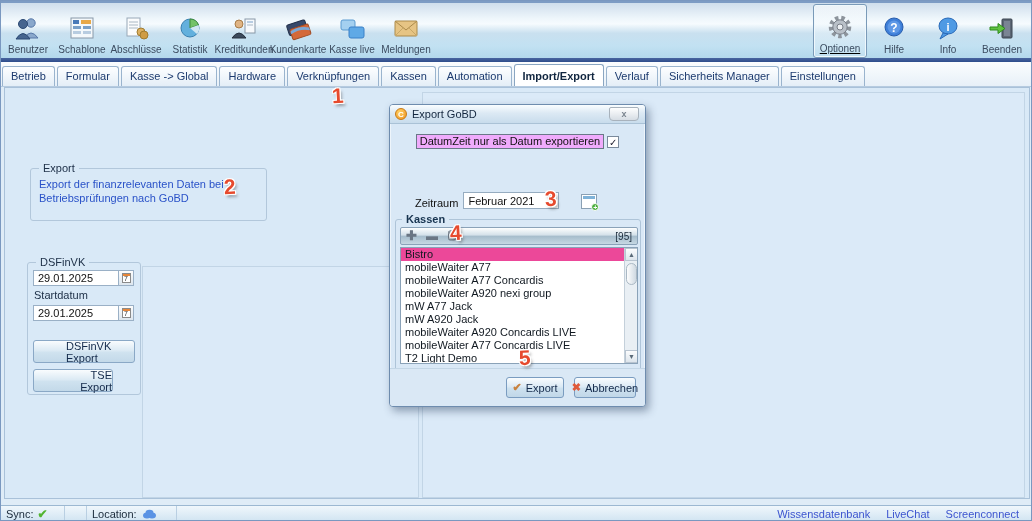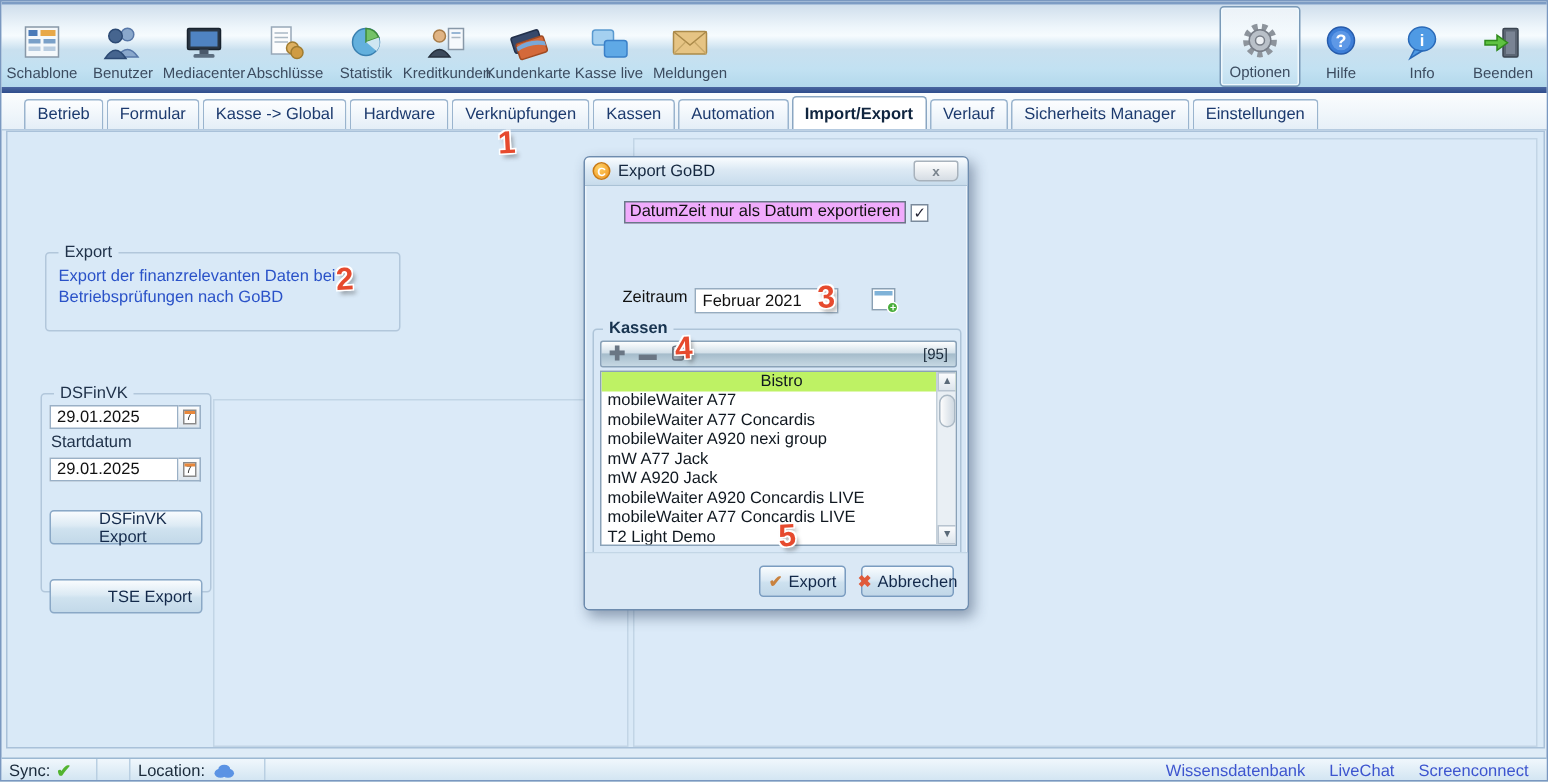--- a/index.html
+++ b/index.html
@@ -11,25 +11,25 @@
     background:linear-gradient(to bottom,#cfdeec 0%,#eef6fb 28%,#f6fbfe 38%,#c9e0ef 55%,#c2e1f2 78%,#b3d8ec 100%);
     border-top:2px solid #7d9cc4;display:flex;align-items:flex-end;}
   #navline{position:absolute;top:57px;left:0;width:1032px;height:4px;
     background:linear-gradient(#49659f,#2e4d8c);}
   .tool-item{width:54px;height:52px;display:flex;flex-direction:column;align-items:center;
     justify-content:flex-end;padding-bottom:3px;cursor:pointer;}
   .tool-item .ticon{width:32px;height:30px;display:flex;align-items:center;justify-content:center;}
   .tool-item .tlabel{font-size:10px;color:#3c4c60;white-space:nowrap;line-height:11px;}
   #toolbar-right{margin-left:auto;display:flex;align-items:flex-end;padding-right:4px;}
   .tool-selected{border:1px solid #7a9ab8;box-shadow:inset 0 0 0 1px #eff8fd;
-    background:linear-gradient(rgba(255,255,255,.55),rgba(210,232,246,.4));border-radius:3px;height:54px;}
+    background:linear-gradient(rgba(255,255,255,.55),rgba(210,232,246,.4));border-radius:3px;height:54px;text-decoration:underline;}
   
   #tabbar{position:absolute;top:61px;left:0;width:1032px;height:25px;
     background:linear-gradient(#fbfdfe,#e7f0f8);border-bottom:1px solid #b6cbe0;
-    display:flex;align-items:flex-end;padding-left:15px;}
+    display:flex;align-items:flex-end;padding-left:1px;}
   .tab{font-size:11px;color:#1c3a6e;background:linear-gradient(#fdfeff,#e4eef7);
     border:1px solid #9ab4ce;border-bottom:none;border-radius:3px 3px 0 0;
     padding:4px 8px 4px 8px;margin-right:2px;white-space:nowrap;cursor:pointer;line-height:11px;}
   .tab.sel{background:#fff;font-weight:bold;padding-top:6px;position:relative;z-index:2;
     border-color:#8aa6c2;color:#10253f;}
   
   #main{position:absolute;top:86px;left:3px;width:1026px;height:412px;
     background:#d9e9f7;border:1px solid #a9c1d9;}
   .subpanel{position:absolute;border:1px solid #c2d5e6;background:#dbeaf8;}
   .groupbox{position:absolute;border:1px solid #b2c7db;border-radius:3px;}
@@ -60,42 +60,42 @@
   .dlg-appicon{width:12px;height:12px;border-radius:50%;background:radial-gradient(circle at 35% 30%,#ffd063,#ef9420);
     color:#fff;font-size:8px;font-weight:bold;display:flex;align-items:center;justify-content:center;
     border:1px solid #c87a16;}
   #dlg-close{position:absolute;top:2px;right:6px;width:30px;height:14px;
     background:linear-gradient(#fefefe,#d6dde4);border:1px solid #a8b2bc;border-radius:2px 2px 4px 4px;
     color:#7a848e;font-size:9px;font-weight:bold;display:flex;align-items:center;justify-content:center;cursor:pointer;}
   #dlg-check-row{position:absolute;top:29px;left:0;right:0;display:flex;justify-content:center;align-items:center;}
   #dlg-check-label{font-size:11px;color:#111;border:1px solid #6a7888;padding:0 3px;line-height:13px;background:#f0abfc;}
   #dlg-checkbox{width:12px;height:12px;border:1px solid #7a8a9c;background:#fff;margin-left:3px;
     font-size:10px;line-height:11px;text-align:center;color:#223;cursor:pointer;}
-  #zeitraum-row{position:absolute;top:87px;left:25px;display:flex;align-items:flex-start;}
+  #zeitraum-row{position:absolute;top:87px;left:25px;display:flex;align-items:flex-end;}
   #zeitraum-label{font-size:11px;color:#111;margin-right:5px;}
   #zeitraum-input{width:96px;height:17px;border:1px solid #96accO;border:1px solid #96acc0;background:#fff;
     font-size:11px;padding:0 0 0 4px;color:#111;}
   .calendar-add{width:16px;height:15px;background:#fff;border:1px solid #8aa0b4;margin-left:22px;position:relative;}
   .calendar-add::before{content:"";position:absolute;top:1px;left:1px;right:1px;height:3px;background:#7fb2d8;}
   .calendar-add .plusdot{position:absolute;right:-3px;bottom:-3px;width:8px;height:8px;border-radius:50%;
     background:#49ad3a;color:#fff;font-size:7px;line-height:8px;text-align:center;font-weight:bold;border:1px solid #fff;}
   #kassen-group{position:absolute;left:5px;top:114px;width:246px;height:152px;
     border:1px solid #aec4d8;border-radius:3px;}
   #kassen-title{position:absolute;top:-7px;left:6px;background:#d9e8f6;padding:0 4px;
     font-size:11px;font-weight:bold;color:#17334f;}
   #kassen-toolbar{position:absolute;top:7px;left:4px;width:238px;height:18px;border:1px solid #8aa2b8;border-radius:2px;
     background:linear-gradient(#fdfefe 0%,#d3e0e9 45%,#a5bccb 50%,#c6d8e3 100%);
     display:flex;align-items:center;padding:0 5px;}
   .ktool{color:#6a7684;font-weight:bold;font-size:12px;margin-right:9px;cursor:pointer;line-height:12px;}
   #kassen-count{margin-left:auto;font-size:10px;color:#1a2a3a;}
   #kassen-list{position:absolute;top:27px;left:4px;width:238px;height:117px;background:#fff;
     border:1px solid #8aa2b8;overflow:hidden;}
   .klist-item{height:13px;font-size:11px;line-height:13px;padding-left:4px;color:#101820;
     white-space:nowrap;cursor:pointer;}
-  .klist-item.selected{background:#bef264;text-align:center;}
+  .klist-item.selected{background:#ec4899;}
   #kassen-scroll{position:absolute;top:0;right:0;width:13px;height:115px;background:#e9eff4;
     border-left:1px solid #c4d0da;}
   .scroll-arrow{position:absolute;left:0;width:13px;height:13px;font-size:7px;color:#5a6a78;
     display:flex;align-items:center;justify-content:center;background:linear-gradient(#fbfcfd,#dde5ec);
     border:1px solid #b8c4d0;cursor:pointer;}
   #scroll-thumb{position:absolute;left:1px;top:15px;width:11px;height:22px;border-radius:6px;
     background:linear-gradient(90deg,#fdfdfd,#cfd9e2);border:1px solid #aab8c4;cursor:grab;}
   #dlg-footer{position:absolute;left:0;right:0;bottom:0;height:38px;border-top:1px solid #c3d6e6;
     border-radius:0 0 3px 3px;background:#dae8f5;}
   .dlgbtn{position:absolute;top:8px;height:21px;background:linear-gradient(#f9fcfe,#dceaf5 45%,#cde1ef 55%,#c1d7e8);
@@ -117,52 +117,41 @@
 </style>
 </head>
 <body>
 
 <div id="window">
 
   <div id="toolbar">
     <div class="tool-item">
       <span class="ticon">
         <svg width="30" height="28" viewBox="0 0 30 28">
+            <circle cx="18" cy="8" r="4.2" fill="#8aa8cc" stroke="#5878a8"></circle>
+            <path d="M11 23 q7 -10 14 0 z" fill="#8aa8cc" stroke="#5878a8"></path>
+            <circle cx="10" cy="9" r="4.5" fill="#46658f" stroke="#2c4a74"></circle>
+            <path d="M3 24 q7 -11 14 0 z" fill="#46658f" stroke="#2c4a74"></path>
+          </svg>
+      </span>
+        <span class="tlabel">Benutzer</span>
+    </div>
+    <div class="tool-item">
+      <span class="ticon">
+        <svg width="30" height="28" viewBox="0 0 30 28">
             <rect x="4" y="3" width="22" height="20" fill="#f4f8fb" stroke="#8898a8"></rect>
             <rect x="6" y="5" width="6" height="4" fill="#4a7ab8"></rect>
             <rect x="14" y="5" width="10" height="4" fill="#e8a848"></rect>
             <rect x="6" y="11" width="8" height="3" fill="#7aa0c8"></rect>
             <rect x="16" y="11" width="8" height="3" fill="#7aa0c8"></rect>
             <rect x="6" y="16" width="8" height="3" fill="#b8cce0"></rect>
             <rect x="16" y="16" width="8" height="3" fill="#b8cce0"></rect>
           </svg>
       </span>
         <span class="tlabel">Schablone</span>
-    </div>
-    <div class="tool-item">
-      <span class="ticon">
-        <svg width="30" height="28" viewBox="0 0 30 28">
-            <circle cx="18" cy="8" r="4.2" fill="#8aa8cc" stroke="#5878a8"></circle>
-            <path d="M11 23 q7 -10 14 0 z" fill="#8aa8cc" stroke="#5878a8"></path>
-            <circle cx="10" cy="9" r="4.5" fill="#46658f" stroke="#2c4a74"></circle>
-            <path d="M3 24 q7 -11 14 0 z" fill="#46658f" stroke="#2c4a74"></path>
-          </svg>
-      </span>
-        <span class="tlabel">Benutzer</span>
-    </div>
-    <div class="tool-item">
-      <span class="ticon">
-        <svg width="30" height="28" viewBox="0 0 30 28">
-            <rect x="4" y="4" width="22" height="14" rx="1" fill="#2a3644" stroke="#18232e"></rect>
-            <rect x="6" y="6" width="18" height="10" fill="#4f83c2"></rect>
-            <rect x="12" y="18" width="6" height="3" fill="#49586a"></rect>
-            <rect x="8" y="21" width="14" height="2.5" rx="1" fill="#5c6e80"></rect>
-          </svg>
-      </span>
-        <span class="tlabel">Mediacenter</span>
     </div>
     <div class="tool-item">
       <span class="ticon">
         <svg width="30" height="28" viewBox="0 0 30 28">
             <rect x="6" y="3" width="13" height="18" fill="#fbfcfd" stroke="#98a8b8"></rect>
             <line x1="8" y1="7" x2="17" y2="7" stroke="#aab8c4"></line>
             <line x1="8" y1="10" x2="17" y2="10" stroke="#aab8c4"></line>
             <line x1="8" y1="13" x2="17" y2="13" stroke="#aab8c4"></line>
             <circle cx="20" cy="17" r="4" fill="#ddb060" stroke="#a07c30"></circle>
             <circle cx="23" cy="20" r="4" fill="#cf9c44" stroke="#a07c30"></circle>
@@ -305,21 +294,21 @@
       </div>
       <span class="smalllabel" style="left:6px;top:26px;">Startdatum</span>
       <div class="daterow" style="left:5px;top:42px;">
         <input class="datefield" value="29.01.2025" style="">
         <span class="calbtn">
             <span class="calglyph">7</span>
           </span>
       </div>
       <span class="smalllabel" style="left:6px;top:61px;margin-top:19px;">Endedatum</span>
       <div class="stdbtn" style="left:5px;top:77px;width:102px;height:23px;">DSFinVK Export</div>
-      <div class="stdbtn" style="left:5px;top:123px;width:102px;height:23px;">TSE Export</div>
+      <div class="stdbtn" style="left:5px;top:106px;width:80px;height:23px;text-align:right;">TSE Export</div>
     </div>
 
   </div>
 
   <div id="dialog">
     <div id="dlg-title">
       <span class="dlg-appicon">C</span>
       <span class="ttext">Export GoBD</span>
     </div>
     <div id="dlg-close">x</div>

